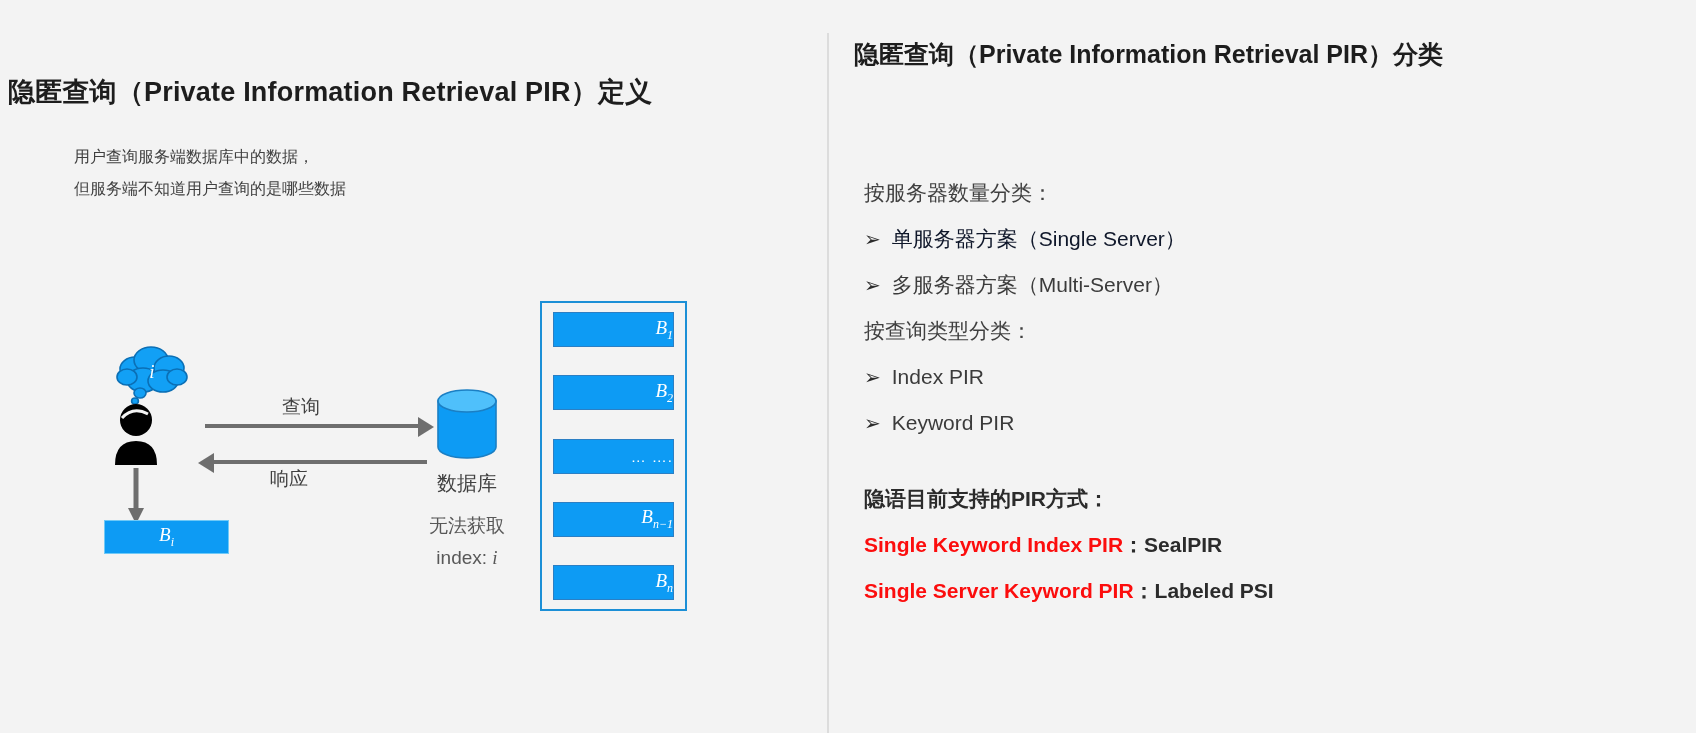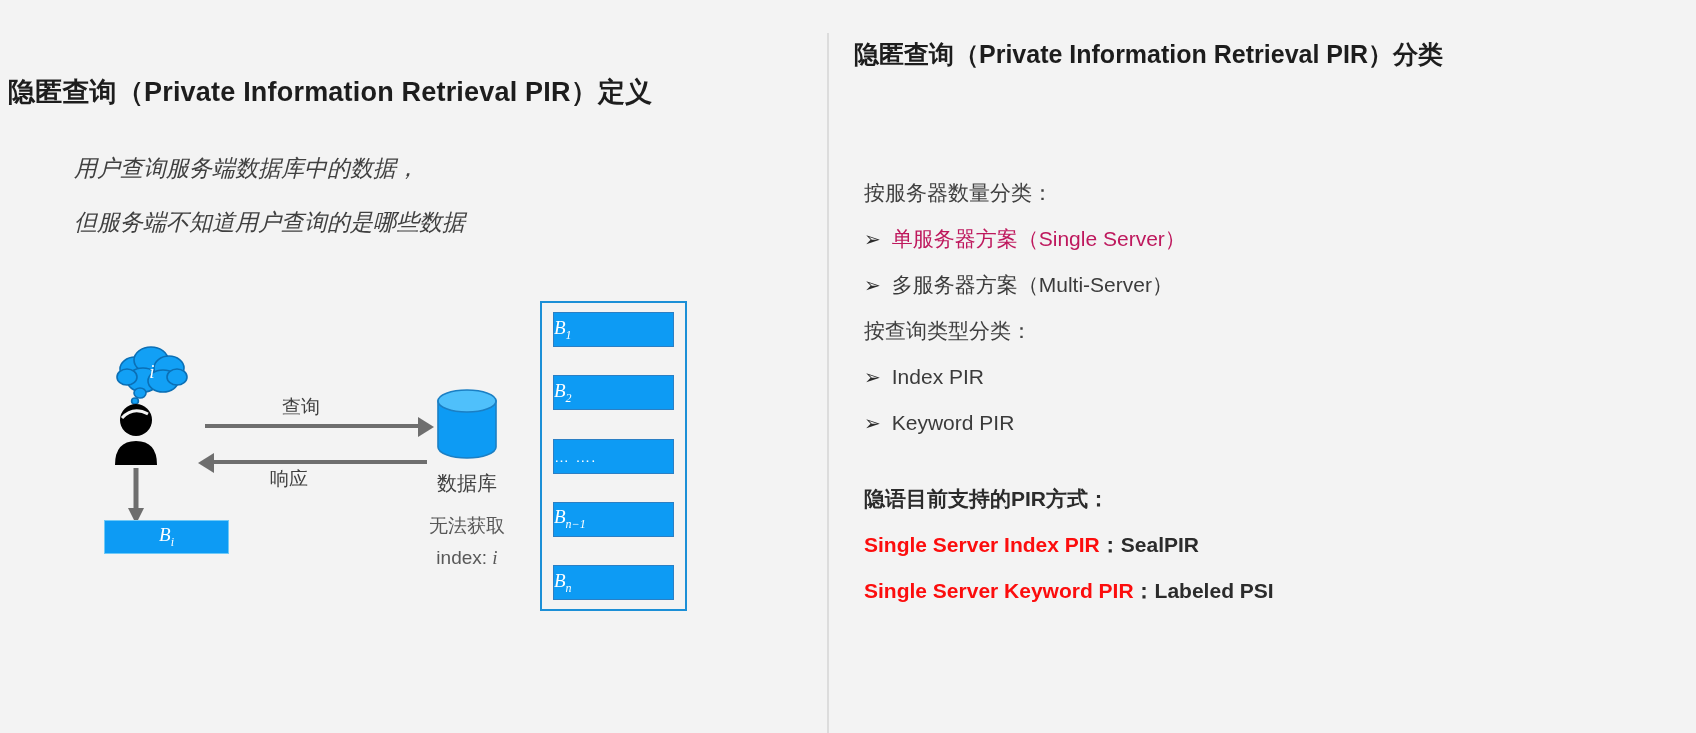--- a/index.html
+++ b/index.html
@@ -21,23 +21,22 @@
 
   
   .left-panel{position:absolute;left:0;top:0;width:827px;height:733px;margin-top:38px;}
   .title-left{
     position:absolute;left:8px;top:36px;
     font-size:27px;font-weight:bold;color:#1d1d1d;
     letter-spacing:.2px;white-space:nowrap;
   }
   .desc{
     position:absolute;left:74px;top:103px;
-    font-size:23px;line-height:54px;color:#404040;
+    font-size:16px;line-height:32px;color:#404040;
     white-space:pre;
-    font-style:italic;
   }
 
   
   .diagram{position:absolute;left:0;top:240px;width:827px;height:360px;}
 
   .cloud{position:absolute;left:113px;top:65px;width:78px;height:66px;}
   .cloud svg{display:block;}
   .cloud-label{
     position:absolute;left:0;top:0;width:78px;height:58px;
     display:flex;align-items:center;justify-content:center;
@@ -77,39 +76,39 @@
 
   
   .blocks{
     position:absolute;left:540px;top:23px;width:147px;height:310px;
     border:2px solid #1b8fd6;background:#f3f3f3;
     padding:9px 11px;box-sizing:border-box;
     display:flex;flex-direction:column;justify-content:space-between;
   }
   .block{
     height:33px;background:#0d9bf4;border:1px solid #2b7fc4;
-    display:flex;align-items:center;justify-content:flex-start;
+    display:flex;align-items:center;justify-content:flex-end;
   }
   .block .dots{color:#fff;font-size:15px;letter-spacing:1px;}
 
   
   .right-panel{position:absolute;left:827px;top:0;width:869px;height:733px;}
   .title-right{
     position:absolute;left:27px;top:38px;
     font-size:25px;font-weight:bold;color:#1d1d1d;white-space:nowrap;
   }
   .rcontent{position:absolute;left:0px;top:170px;width:956px;}
   .r-line{font-size:21px;line-height:46px;color:#404040;padding-left:37px;white-space:nowrap;}
   .r-head{padding-left:37px;}
   .bullet-line{display:flex;align-items:baseline;padding-left:37px;white-space:nowrap;}
   .bullet{
     font-family:"DejaVu Sans",sans-serif;
     font-size:20px;color:#2b2b2b;margin-right:11px;line-height:46px;
   }
-  .red{color:#be185d;}
+  .red{color:#0f172a;}
   .red-bold{color:#fc0d0d;font-weight:bold;}
   .bold-dark{font-weight:bold;color:#2b2b2b;}
   .gap{height:30px;}
   .r-pad{}
   .b-item{font-size:21px;line-height:46px;}
 </style>
 </head>
 <body>
 
 <div class="slide">
@@ -229,21 +228,21 @@
       <div class="bullet-line">
         <span class="bullet">➢</span>
         <span class="b-item">Keyword PIR</span>
       </div>
 
       <div class="gap"></div>
 
       <div class="r-line r-pad bold-dark">隐语目前支持的PIR方式：</div>
 
       <div class="r-line r-pad">
-        <span class="red-bold">Single Server Index PIR</span><span class="bold-dark">：</span><span class="bold-dark">SealPIR</span>
+        <span class="red-bold">Single Keyword Index PIR</span><span class="bold-dark">：</span><span class="bold-dark">SealPIR</span>
       </div>
 
       <div class="r-line r-pad">
         <span class="red-bold">Single Server Keyword PIR</span><span class="bold-dark">：</span><span class="bold-dark">Labeled PSI</span>
       </div>
 
     </div>
   </div>
 
 </div>

